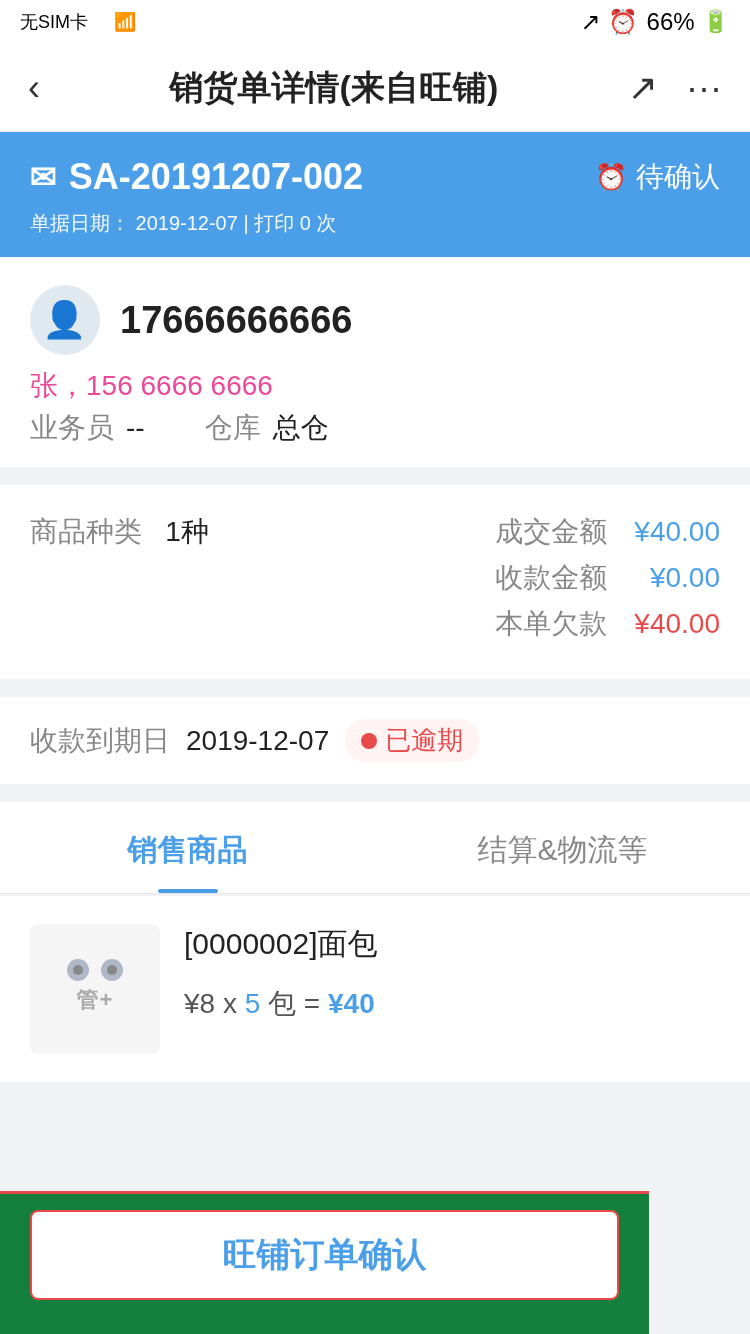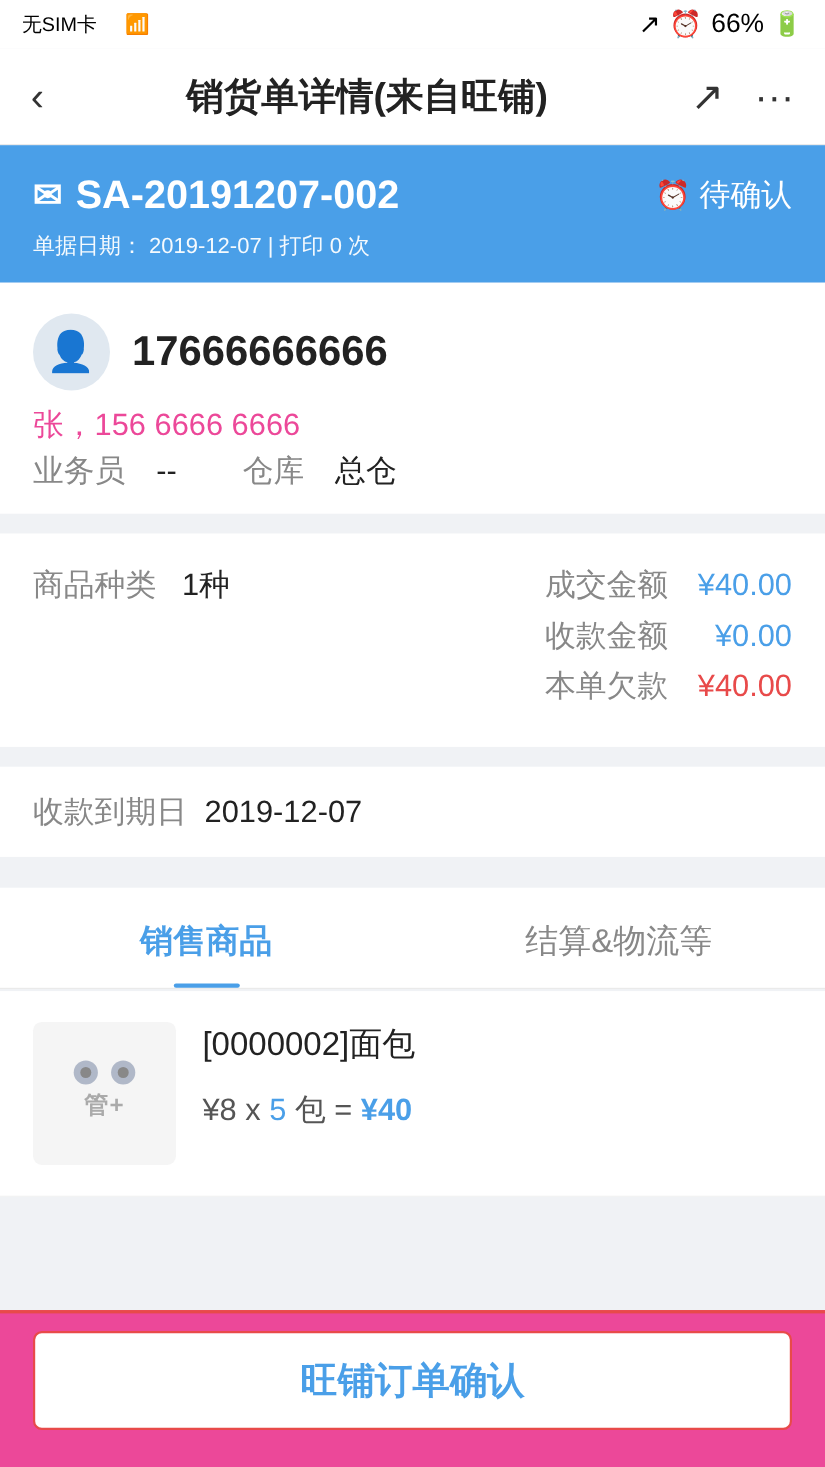--- a/index.html
+++ b/index.html
@@ -85,21 +85,21 @@
     }
     .customer-phone { font-size: 38px; font-weight: 600; color: #222; }
     .customer-name { font-size: 28px; color: #ec4899; margin-bottom: 4px; }
     .customer-meta {
       display: flex;
       align-items: center;
       gap: 60px;
       font-size: 28px;
       color: #555;
     }
-    .meta-item { display: flex; align-items: center; gap: 28px; }
+    .meta-item { display: flex; align-items: center; gap: 12px; }
     .meta-label { color: #888; }
     .meta-value { color: #222; }
 
     
     .summary-section {
       background: #fff;
       padding: 28px 30px;
       margin-bottom: 2px;
       display: flex;
       justify-content: space-between;
@@ -112,21 +112,21 @@
     .amount-row { display: flex; justify-content: space-between; gap: 27px; margin-bottom: 8px; align-items: center; }
     .amount-label { color: #888; }
     .amount-value { font-weight: 500; }
     .amount-blue { color: #4a9fe8; }
     .amount-red { color: #e84a4a; }
 
     
     .due-section {
       background: #fff;
       padding: 22px 30px;
-      margin-bottom: 12px;
+      margin-bottom: 2px;
       display: flex;
       align-items: center;
       gap: 16px;
       font-size: 28px;
     }
     .due-label { color: #888; }
     .due-date { color: #222; }
     .overdue-badge {
       display: flex; align-items: center; gap: 8px;
       background: #fff3f3; color: #e84a4a;
@@ -218,22 +218,22 @@
       background: #f0f2f5;
       flex: 1;
       min-height: 260px;
     }
 
     
     .confirm-btn-container {
       position: fixed;
       bottom: 0;
       left: 0;
-      width: 750px;
-      background: #ec4899;
+      width: 649px;
+      background: #15803d;
       padding: 16px 30px 34px;
       border-top: 3px solid #e84a4a;
     }
     .confirm-btn {
       width: 100%;
       height: 90px;
       border: 2px solid #e84a4a;
       background: #fff;
       color: #4a9fe8;
       font-size: 34px;
@@ -326,20 +326,24 @@
       <span class="amount-value amount-red">¥40.00</span>
     </div>
   </div>
 </div>
 
 <div class="section-divider"></div>
 
 <div class="due-section">
   <span class="due-label">收款到期日</span>
   <span class="due-date">2019-12-07</span>
+  <div class="overdue-badge">
+    <div class="overdue-dot"></div>
+    <span>已逾期</span>
+  </div>
 </div>
 
 <div class="section-divider"></div>
 
 <div class="tabs-container">
   <div class="tab active">
     <span>销售商品</span>
   </div>
   <div class="tab">
     <span>结算&amp;物流等</span>

